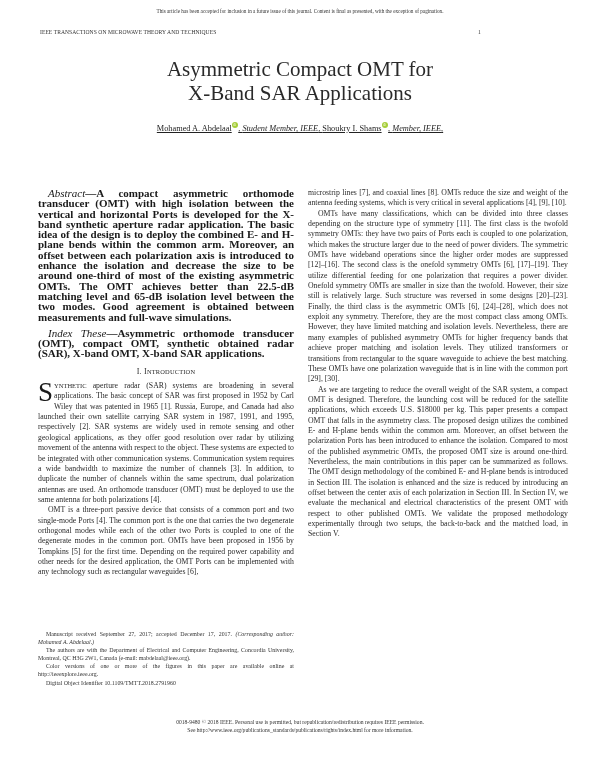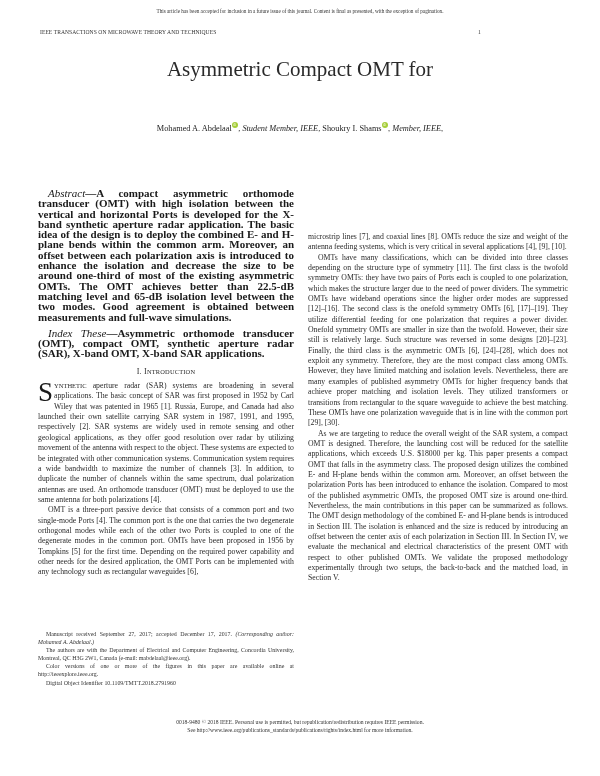--- a/index.html
+++ b/index.html
@@ -14,35 +14,35 @@
     .running-head {
       position: absolute; left: 40px; top: 29px; font-size: 5.6px; letter-spacing: 0.05px; color: #333;
     }
     .page-number { position: absolute; left: 478px; top: 29px; font-size: 5.6px; color: #333; }
     .title {
       position: absolute; left: 0; top: 57px; width: 600px; text-align: center;
       font-size: 21px; line-height: 24px; color: #2a2a2a;
     }
     .authors {
       position: absolute; left: 0; top: 122px; width: 600px; text-align: center;
-      font-size: 8.3px; line-height: 11px; color: #222;
+      font-size: 8.3px; line-height: 11px; color: #222; text-decoration: underline;
     }
     .authors i { font-style: italic; }
     .orcid {
       display: inline-block; width: 6px; height: 6px; border-radius: 50%;
       background: #a6ce39; vertical-align: 3px; margin-left: 0.5px;
       position: relative;
     }
     .orcid::after {
       content: "iD"; position: absolute; left: 1px; top: 1px; font-size: 3px; line-height: 4px; color: #fff;
       font-family: "Liberation Sans", sans-serif;
     }
     .col { position: absolute; width: 256px; font-size: 7.75px; line-height: 10.35px; text-align: justify; color: #2a2a2a; }
     .col-left { left: 38px; top: 188px; }
-    .col-right { left: 308px; top: 188px; width: 260px; margin-top: 44px; }
+    .col-right { left: 308px; top: 188px; width: 260px; }
     .col p { margin: 0; text-indent: 10px; }
     .abstract { font-weight: bold; font-size: 11px; line-height: 10.3px; color: #1a1a1a; }
     .abstract .lead { font-style: italic; font-weight: normal; }
     .index-terms { margin-top: 6px !important; }
     .section-head {
       text-align: center; margin: 8px 0 4px 0 !important; text-indent: 0 !important;
       font-size: 8px; letter-spacing: 0.2px;
     }
     .section-head .sc { font-size: 6.4px; }
     .intro-first { text-indent: 0 !important; }
@@ -61,32 +61,33 @@
   </style>
 </head>
 <body>
 
 <div class="top-notice">This article has been accepted for inclusion in a future issue of this journal. Content is final as presented, with the exception of pagination.</div>
 <div class="running-head">IEEE TRANSACTIONS ON MICROWAVE THEORY AND TECHNIQUES</div>
 <div class="page-number">1</div>
 
 <div class="title">
   <div>Asymmetric Compact OMT for</div>
+  <div>X-Band SAR Applications</div>
 </div>
 
 <div class="authors">
   <div>
     <span>Mohamed A. Abdelaal</span><span class="orcid"></span>, <i>Student Member, IEEE</i>,
     <span>Shoukry I. Shams</span><span class="orcid"></span>, <i>Member, IEEE</i>,
   </div>
 </div>
 
 <div class="col col-left">
   <p class="abstract"><span class="lead">Abstract</span><span>—A compact asymmetric orthomode transducer (OMT) with high isolation between the vertical and horizontal Ports is developed for the X-band synthetic aperture radar application. The basic idea of the design is to deploy the combined E- and H-plane bends within the common arm. Moreover, an offset between each polarization axis is introduced to enhance the isolation and decrease the size to be around one-third of most of the existing asymmetric OMTs. The OMT achieves better than 22.5-dB matching level and 65-dB isolation level between the two modes. Good agreement is obtained between measurements and full-wave simulations.</span></p>
-  <p class="abstract index-terms"><span class="lead">Index These</span><span>—Asymmetric orthomode transducer (OMT), compact OMT, synthetic aperture radar (SAR), X-band OMT, X-band SAR applications.</span></p>
+  <p class="abstract index-terms"><span class="lead">Index These</span><span>—Asymmetric orthomode transducer (OMT), compact OMT, synthetic obtained radar (SAR), X-band OMT, X-band SAR applications.</span></p>
 
   <p class="section-head">
     <span>I.</span>
     <span>I</span><span class="sc">NTRODUCTION</span>
   </p>
 
   <p class="intro-first"><span class="dropcap">S</span><span class="sc-word">YNTHETIC</span><span> aperture radar (SAR) systems are broadening in several applications. The basic concept of SAR was first proposed in 1952 by Carl Wiley that was patented in 1965 [1]. Russia, Europe, and Canada had also launched their own satellite carrying SAR system in 1987, 1991, and 1995, respectively [2]. SAR systems are widely used in remote sensing and other geological applications, as they offer good resolution over radar by utilizing movement of the antenna with respect to the object. These systems are expected to be integrated with other communication systems. Communication system requires a wide bandwidth to maximize the number of channels [3]. In addition, to duplicate the number of channels within the same spectrum, dual polarization antennas are used. An orthomode transducer (OMT) must be deployed to use the same antenna for both polarizations [4].</span></p>
   <p>OMT is a three-port passive device that consists of a common port and two single-mode Ports [4]. The common port is the one that carries the two degenerate orthogonal modes while each of the other two Ports is coupled to one of the degenerate modes in the common port. OMTs have been proposed in 1956 by Tompkins [5] for the first time. Depending on the required power capability and other needs for the desired application, the OMT Ports can be implemented with any technology such as rectangular waveguides [6],</p>
 </div>
 

